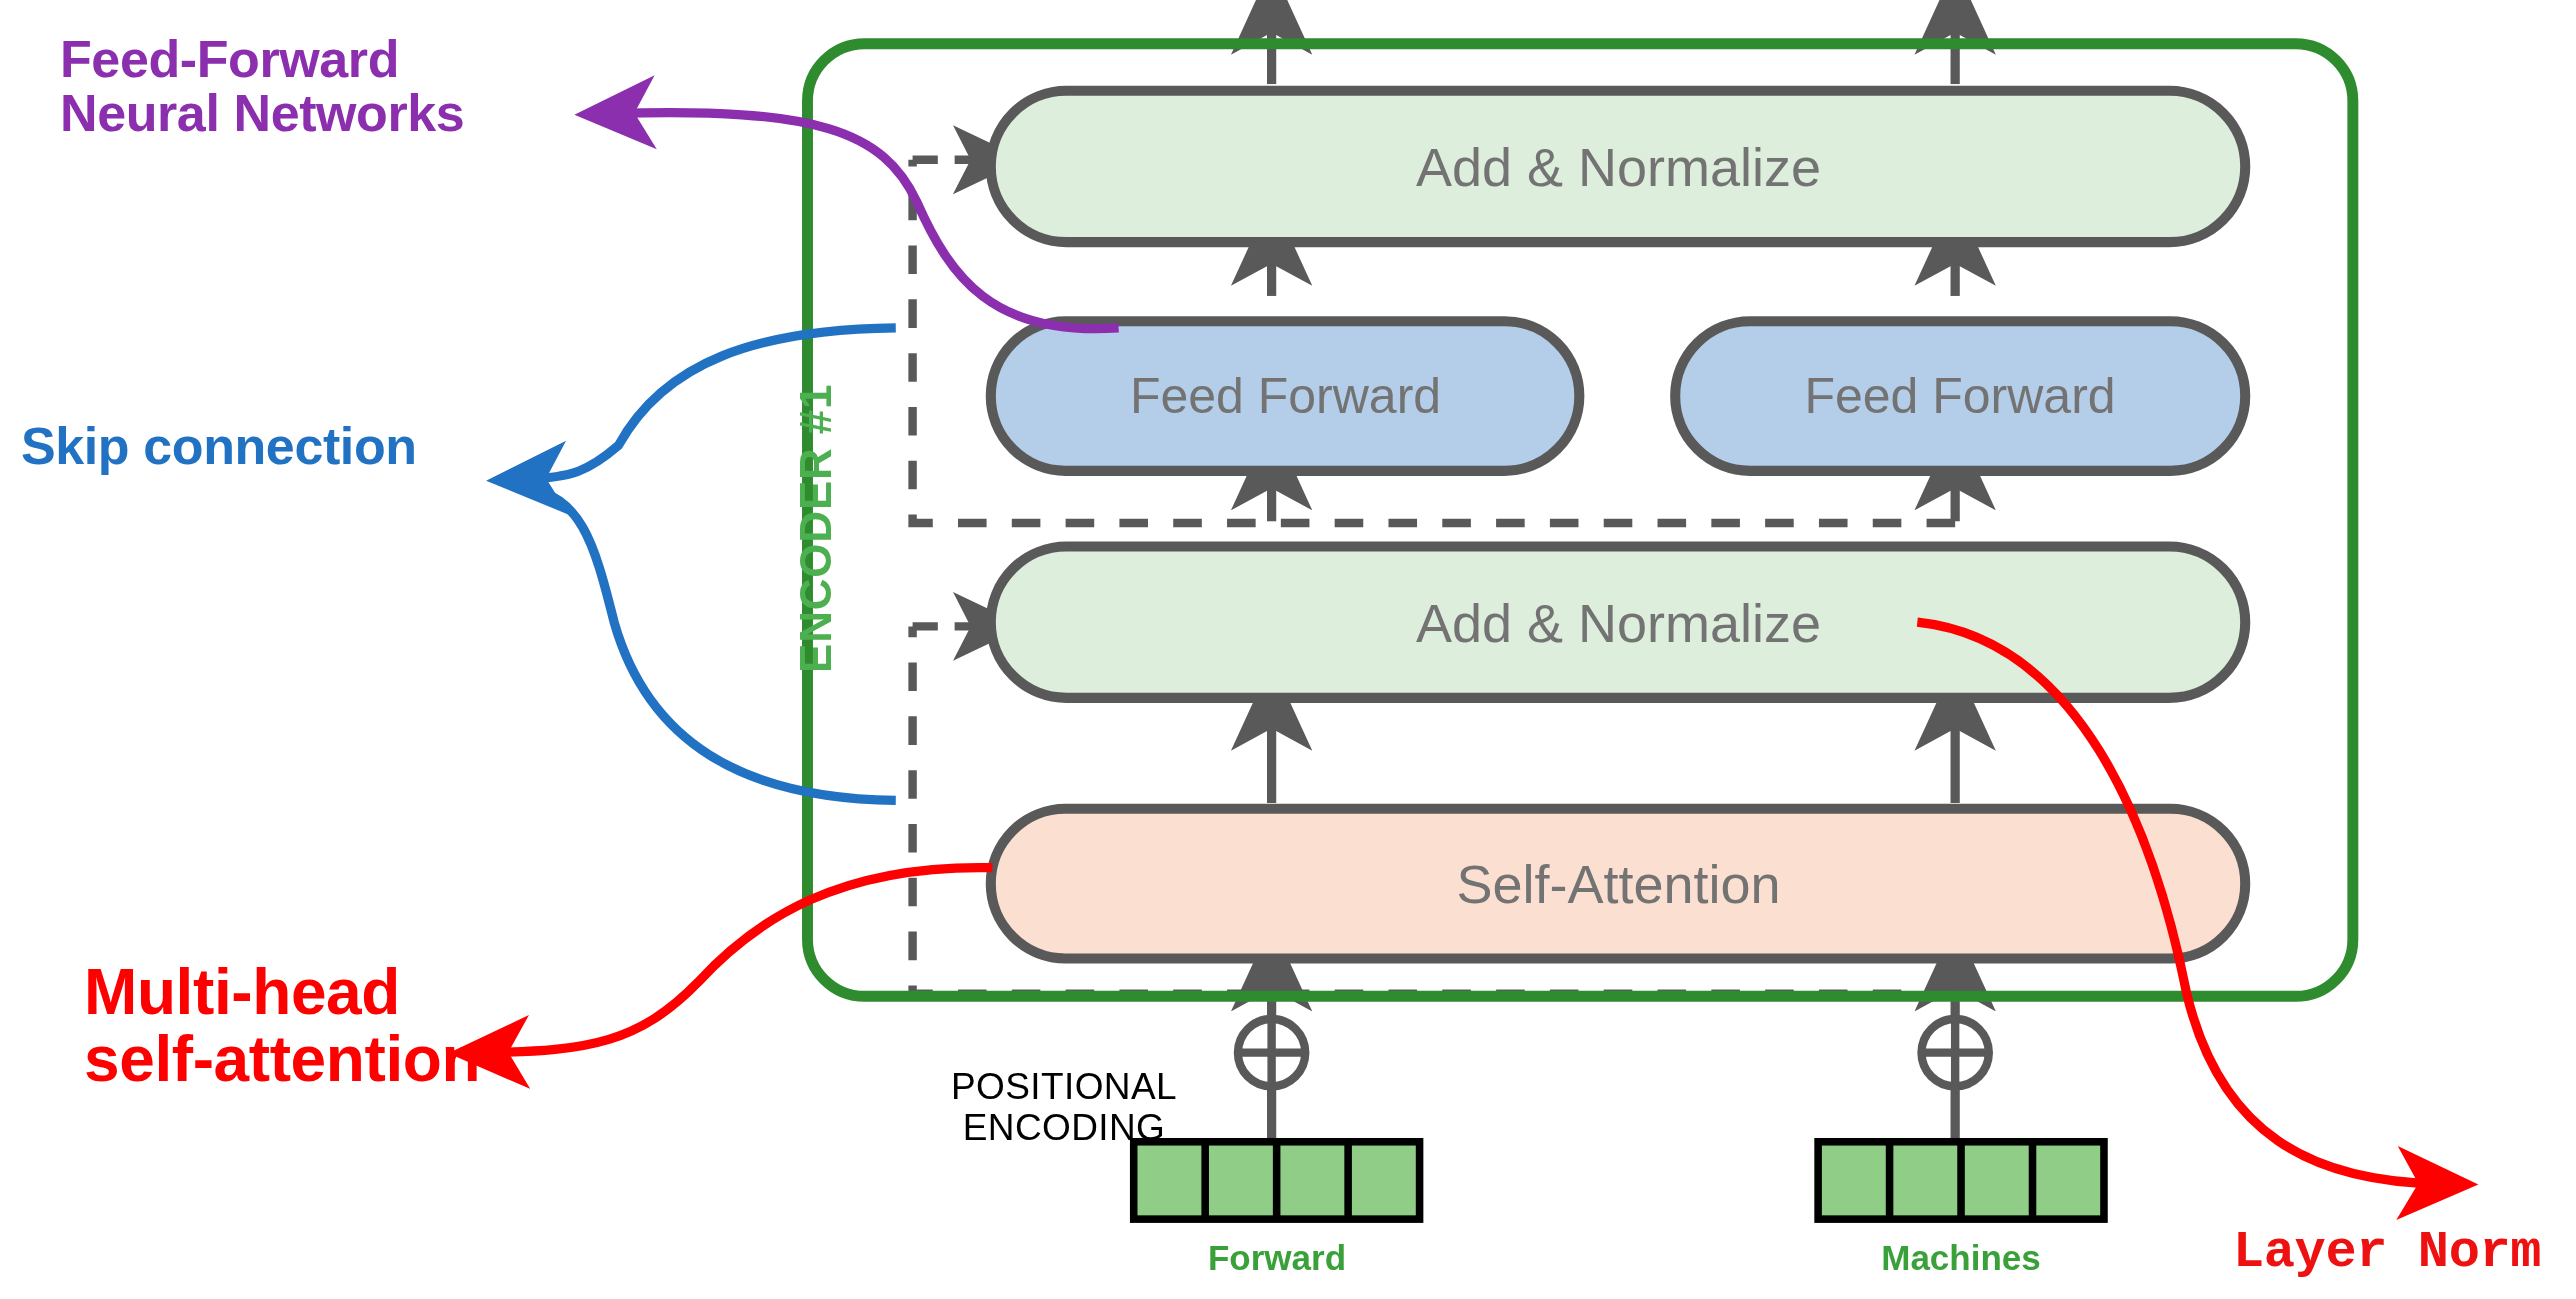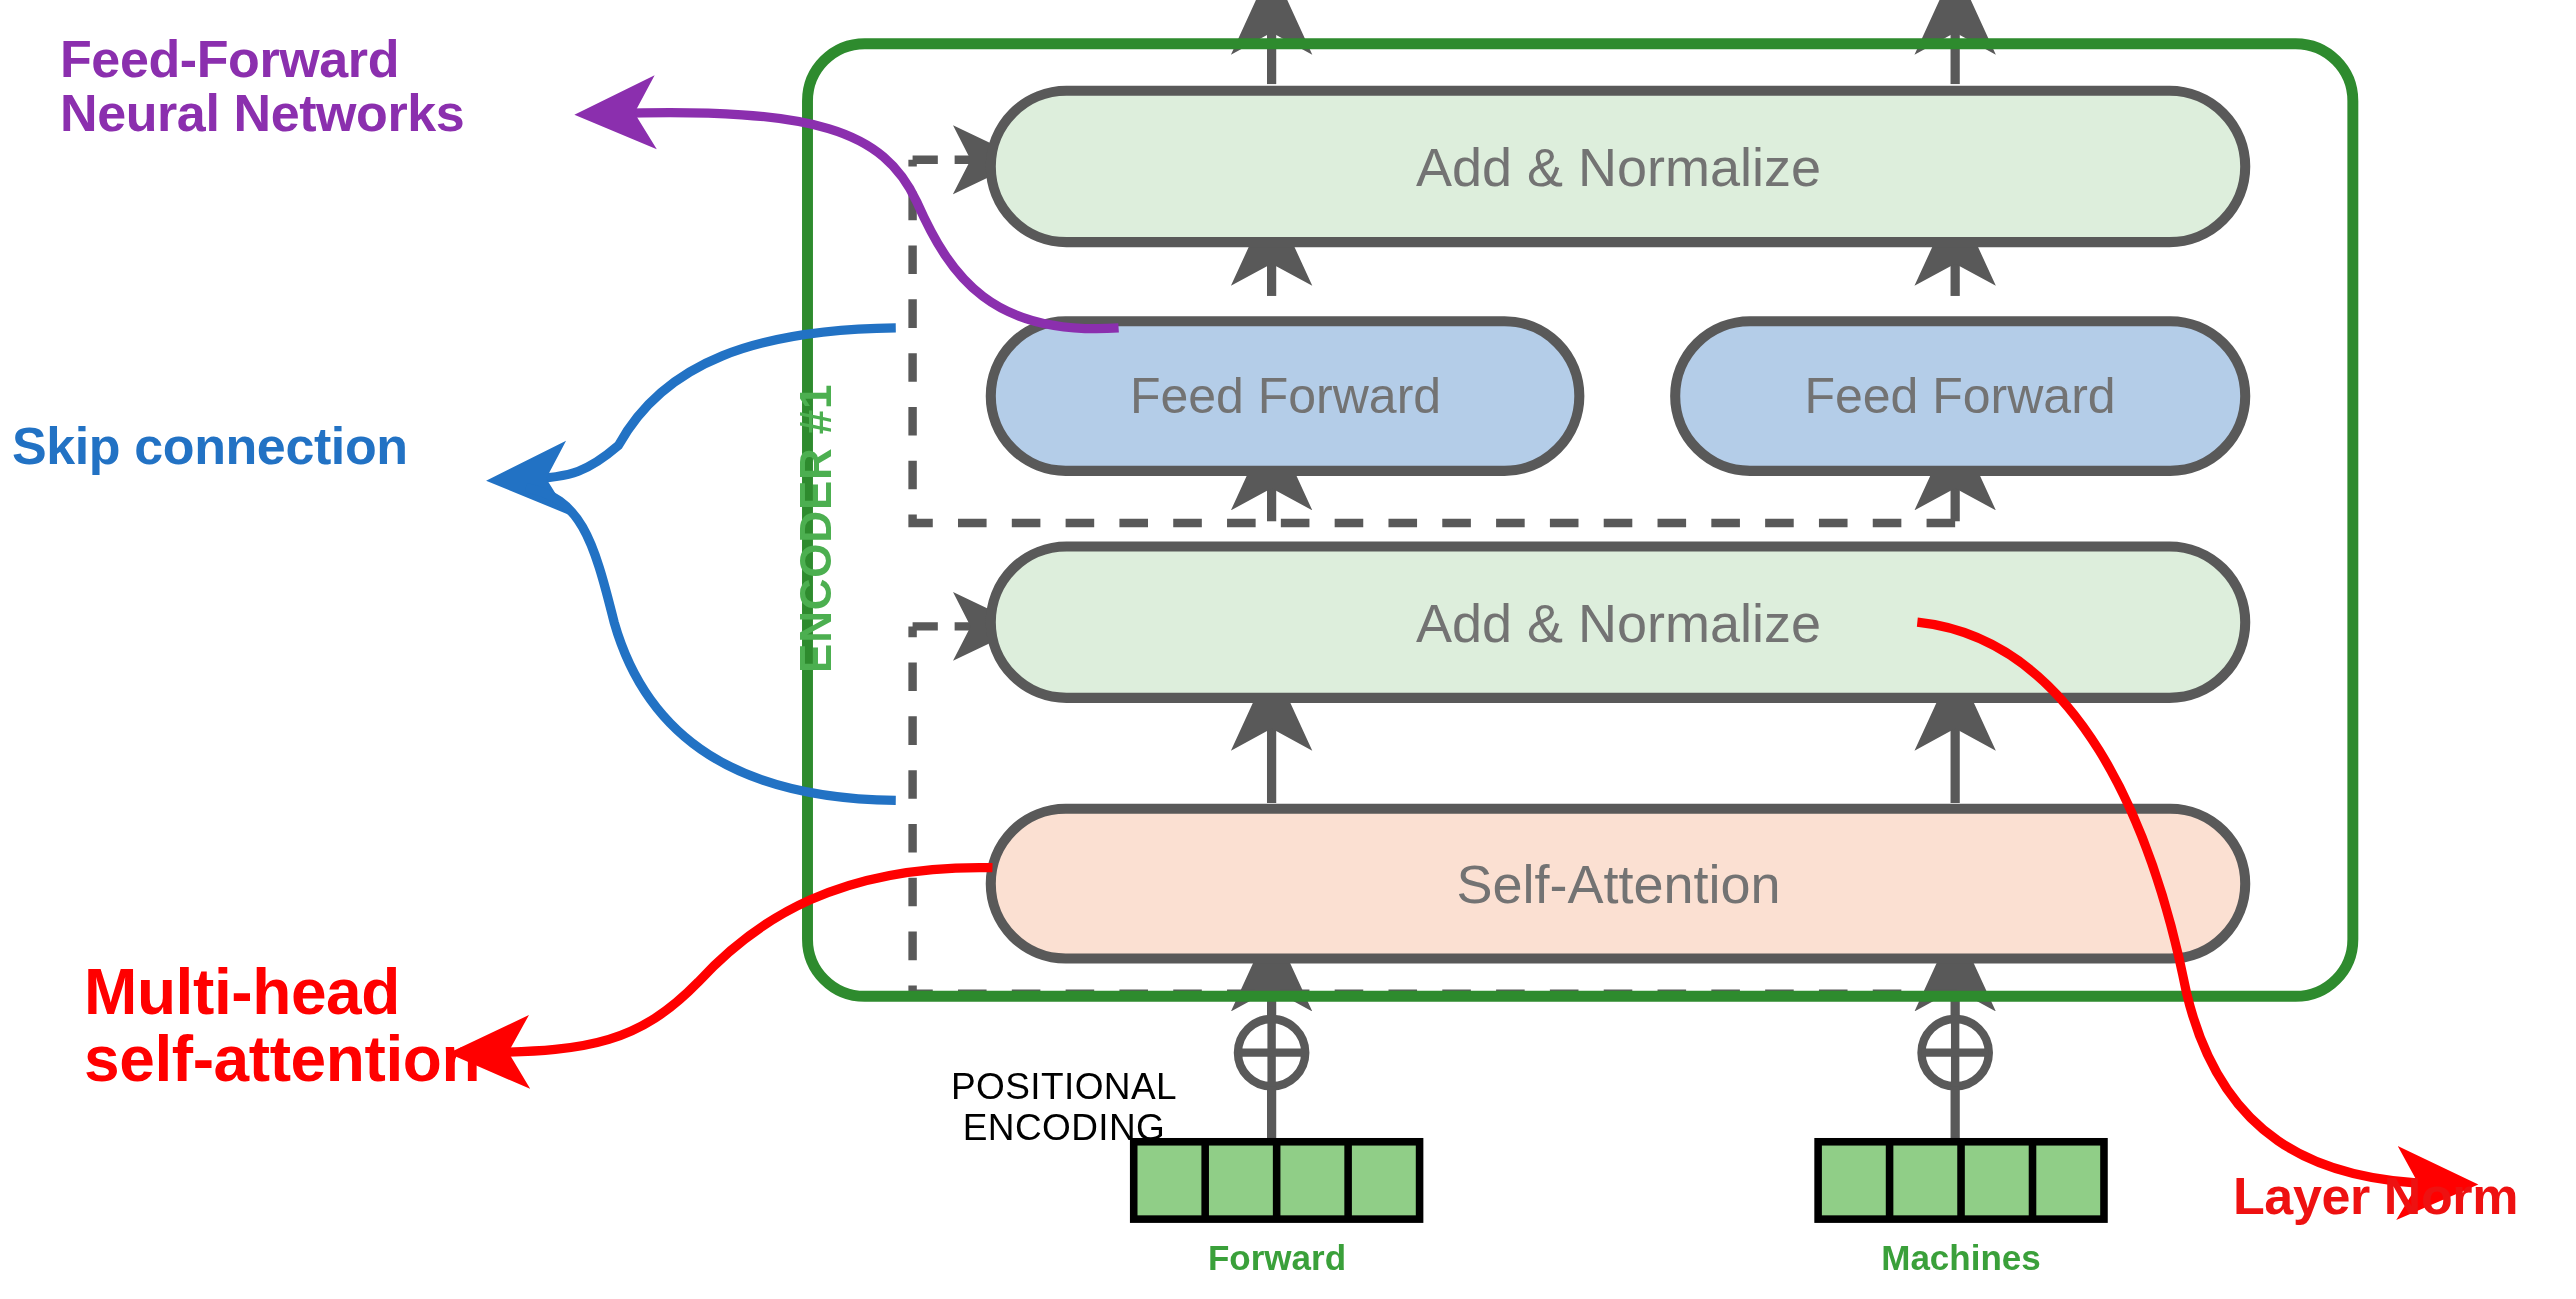--- a/index.html
+++ b/index.html
@@ -30,33 +30,34 @@
     white-space: pre-line;
     letter-spacing: -0.4px;
   }
   #anno-ffnn {
     left: 32px; top: 32px;
     font-size: 52px;
     color: #8B2FAE;
     margin-left: 28px;
   }
   #anno-skip {
-    left: 12px; top: 419px;
+    left: 21px; top: 419px;
     font-size: 52px;
     color: #2272C4;
   }
   #anno-mha {
     left: 84px; top: 959px;
     font-size: 64px;
     color: #FF0000;
   }
   #anno-layernorm {
-    left: 2233px; top: 1169px;
+    left: 2233px; top: 1226px;
     font-size: 52px;
     color: #EE1111;
+    font-family: Liberation Mono, monospace;
   }
   .node-label {
     position: absolute;
     display: flex;
     align-items: center;
     justify-content: center;
     font-weight: normal;
     color: #737373;
     pointer-events: none;
     text-align: right;

